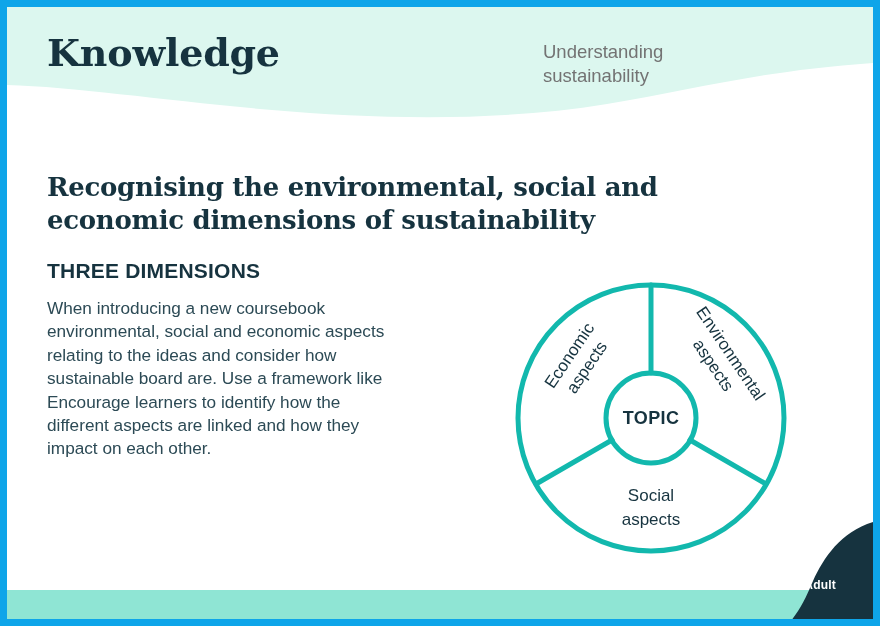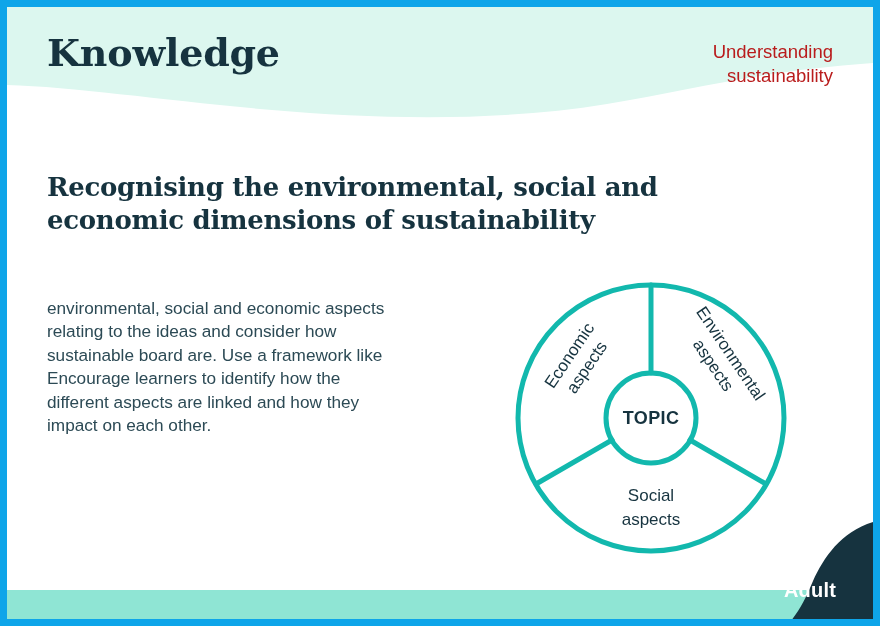--- a/index.html
+++ b/index.html
@@ -41,26 +41,25 @@
     line-height: 1;
     letter-spacing: -0.2px;
     color: #16333f;
     white-space: nowrap;
   }
   .header-kicker {
     position: absolute;
     right: 40px;
     top: 33px;
     width: 290px;
-    text-align: right;
     font-family: "Liberation Sans", sans-serif;
     font-weight: 400;
     font-size: 18.5px;
     line-height: 1.3;
-    color: #b91c1c;
+    color: #737373;
   }
 
   
   .section-heading {
     position: absolute;
     left: 40px;
     top: 164px;
     width: 640px;
     font-family: "DejaVu Serif", serif;
     font-weight: 700;
@@ -114,24 +113,24 @@
     font-size: 18px;
     font-weight: 700;
     letter-spacing: 0.4px;
     fill: #16333f;
   }
 
   
   .footer-tag {
     position: absolute;
     right: 37px;
-    bottom: 17px;
-    font-family: "Liberation Sans", sans-serif;
-    font-weight: 700;
-    font-size: 20px;
+    bottom: 27px;
+    font-family: "Liberation Sans", sans-serif;
+    font-weight: 700;
+    font-size: 12px;
     color: #ffffff;
     letter-spacing: 0.2px;
   }
 </style>
 </head>
 <body>
 
 <div id="slide">
 
   <svg class="bg-layer" viewBox="0 0 880 626" width="880" height="626">
@@ -157,22 +156,24 @@
   <div class="header-kicker">
     <div>Understanding</div>
     <div>sustainability</div>
   </div>
 
   <div class="section-heading">
     <div>Recognising the environmental, social and</div>
     <div>economic dimensions of sustainability</div>
   </div>
 
+  <div class="subheading">THREE DIMENSIONS</div>
 
   <div class="body-copy">
+    <span>When introducing a new coursebook</span>
     <span>environmental, social and economic aspects</span>
     <span>relating to the ideas and consider how</span>
     <span>sustainable board are. Use a framework like</span>
     <span>Encourage learners to identify how the</span>
     <span>different aspects are linked and how they</span>
     <span>impact on each other.</span>
   </div>
 
   <div class="diagram">
     <svg viewBox="0 0 292 294" width="292" height="294">

